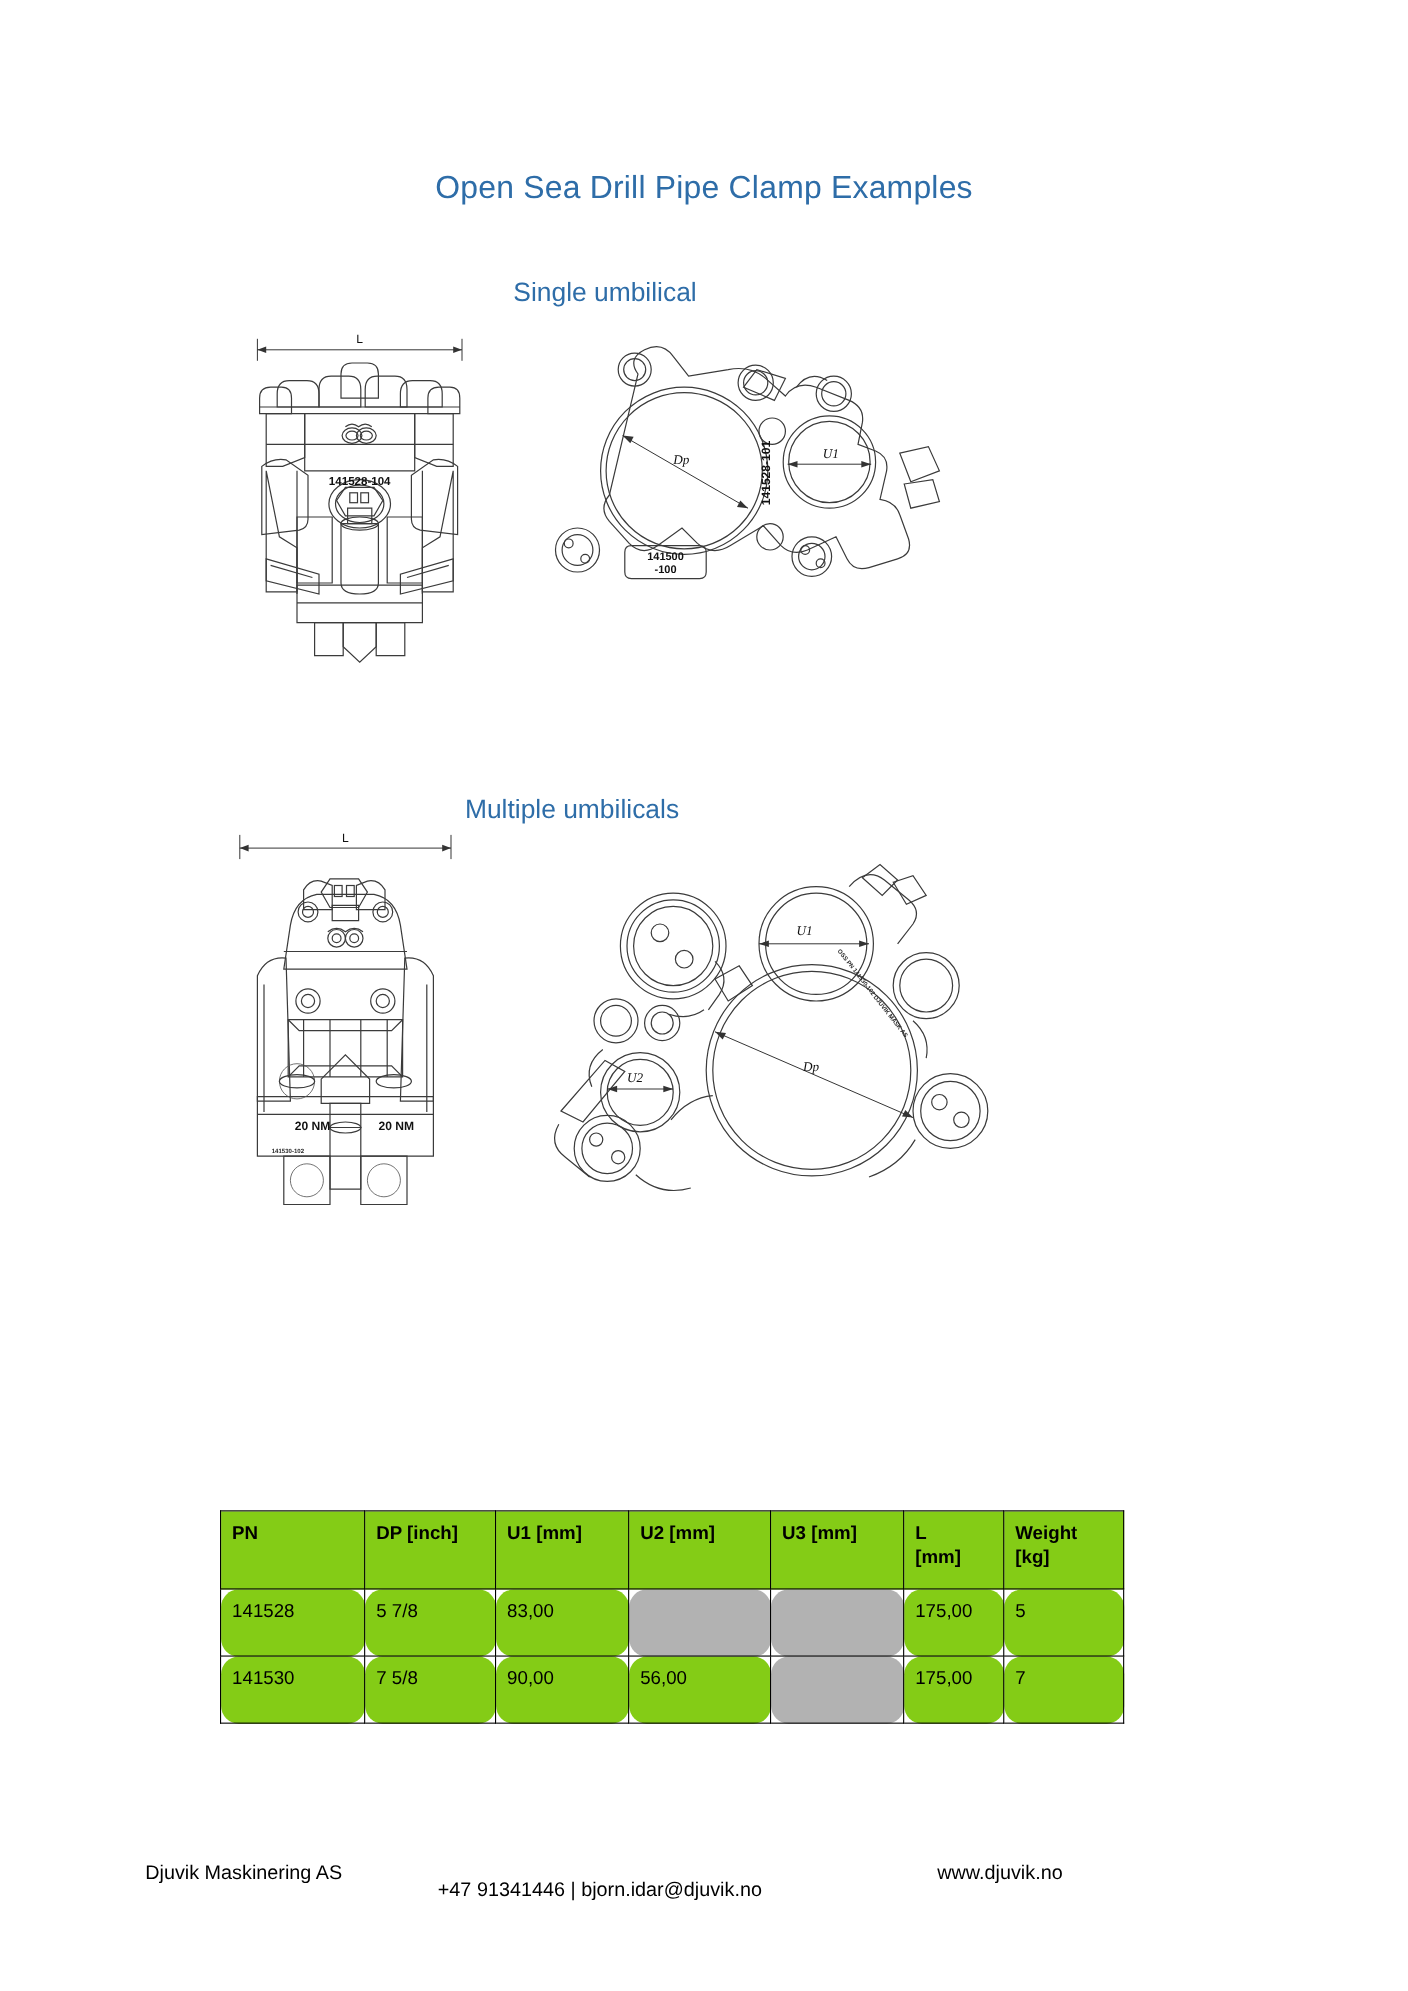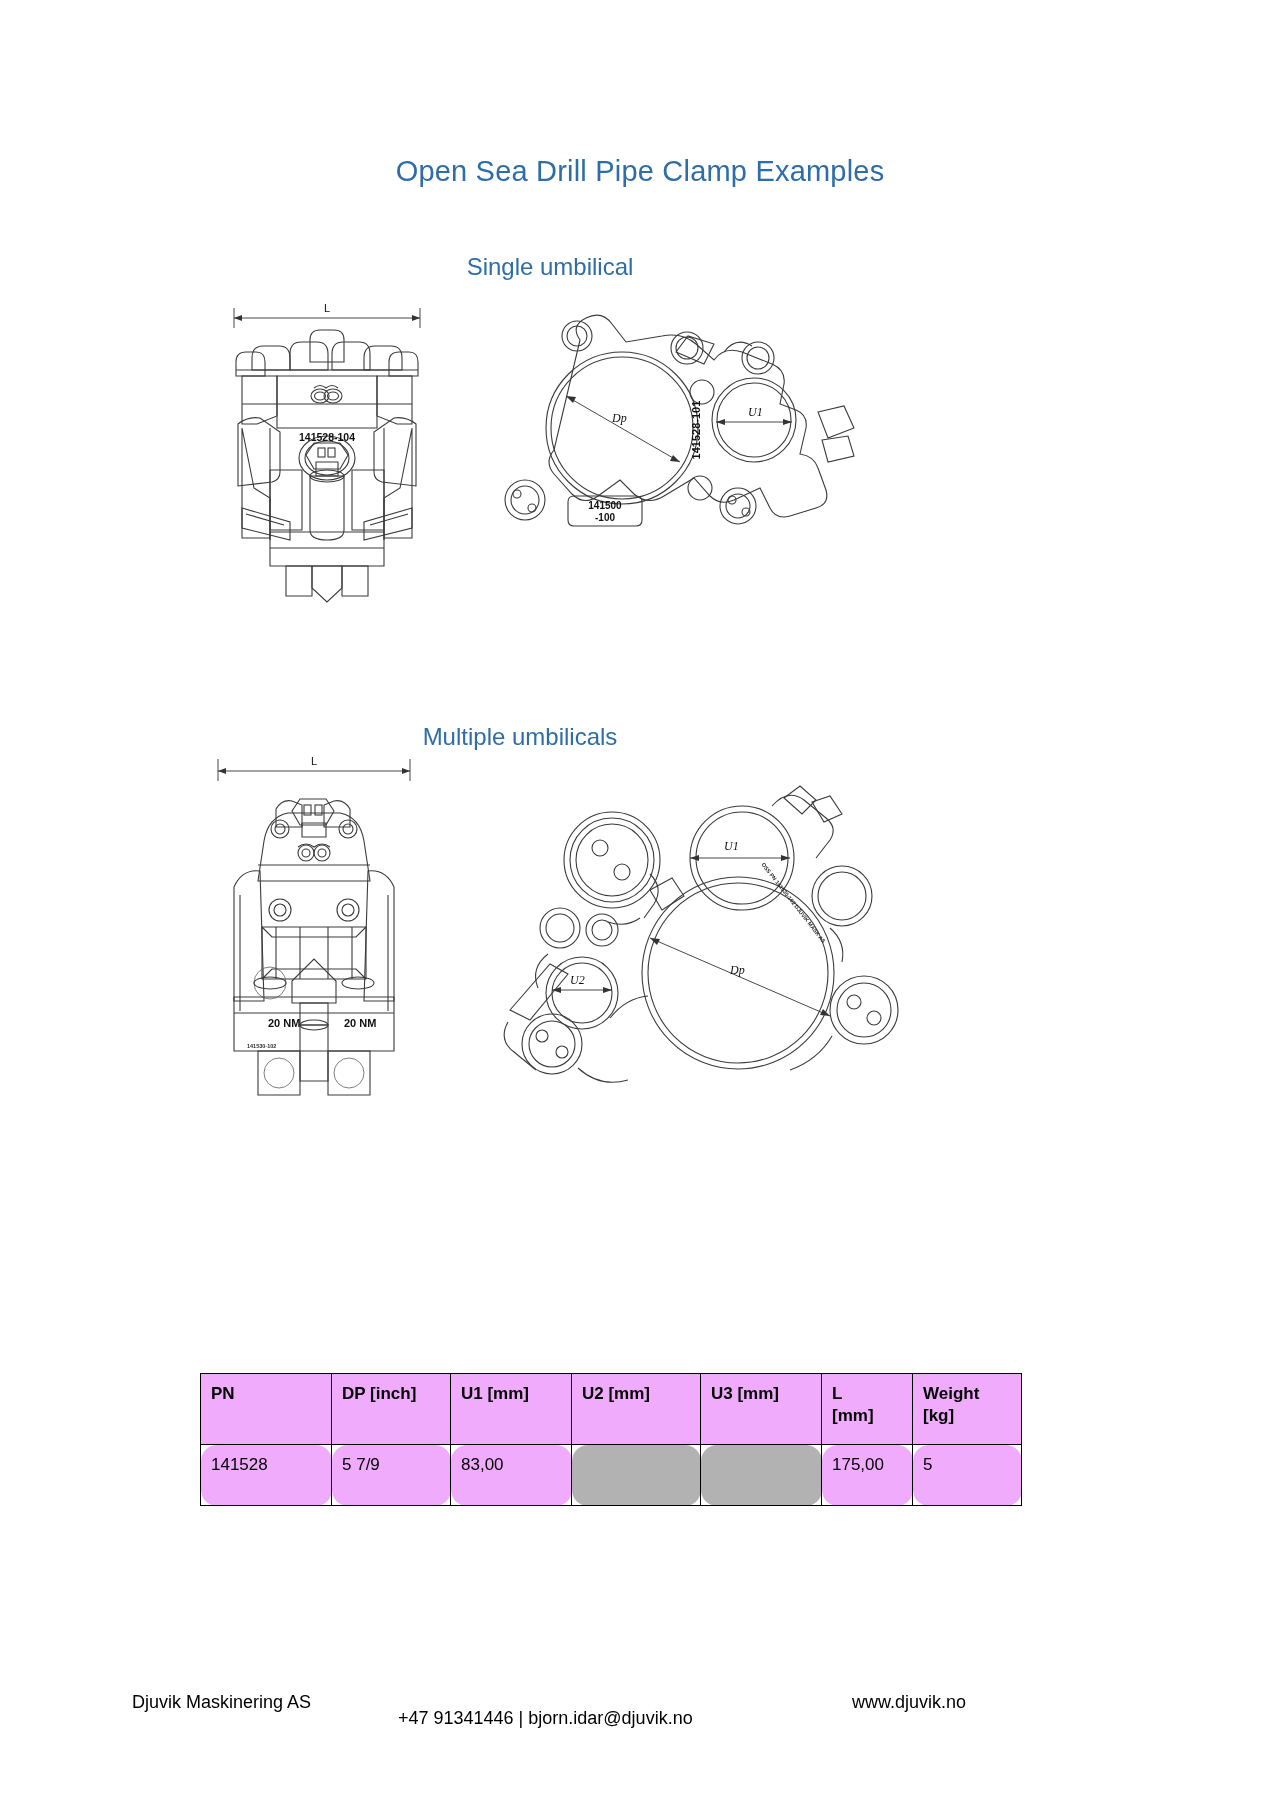--- a/index.html
+++ b/index.html
@@ -64,21 +64,21 @@
     font-size: 17px;
     background: #fff;
   }
   .spec-table th, .spec-table td {
     border: 1.6px solid #000;
     vertical-align: top;
     padding: 9px 8px 9px 10px;
     font-weight: 400;
     text-align: left;
     line-height: 1.28;
-    background: #f0abfc;
+    background: #84cc16;
   }
   .spec-table thead th {
     font-weight: 700;
     height: 52px;
   }
   .spec-table tbody td { height: 42px; border-radius: 16px; }
   .spec-table td.blocked {
     background: #b2b2b2;
   }
   .col-pn      { width: 112px; }
@@ -441,27 +441,36 @@
         </th>
         <th class="col-weight hdr-two-line">
           <span>Weight</span>
           <span>[kg]</span>
         </th>
       </tr>
     </thead>
     <tbody>
       <tr>
         <td>141528</td>
-        <td>5 7/9</td>
+        <td>5 7/8</td>
         <td>83,00</td>
         <td class="blocked"></td>
         <td class="blocked"></td>
         <td>175,00</td>
         <td>5</td>
       </tr>
+      <tr>
+        <td>141530</td>
+        <td>7 5/8</td>
+        <td>90,00</td>
+        <td>56,00</td>
+        <td class="blocked"></td>
+        <td>175,00</td>
+        <td>7</td>
+      </tr>
     </tbody>
   </table>
 
   <div class="footer">
     <span class="f-company">Djuvik Maskinering AS</span>
     <span class="f-contact">+47 91341446 | bjorn.idar@djuvik.no</span>
     <span class="f-web">www.djuvik.no</span>
   </div>
 
 </div>

